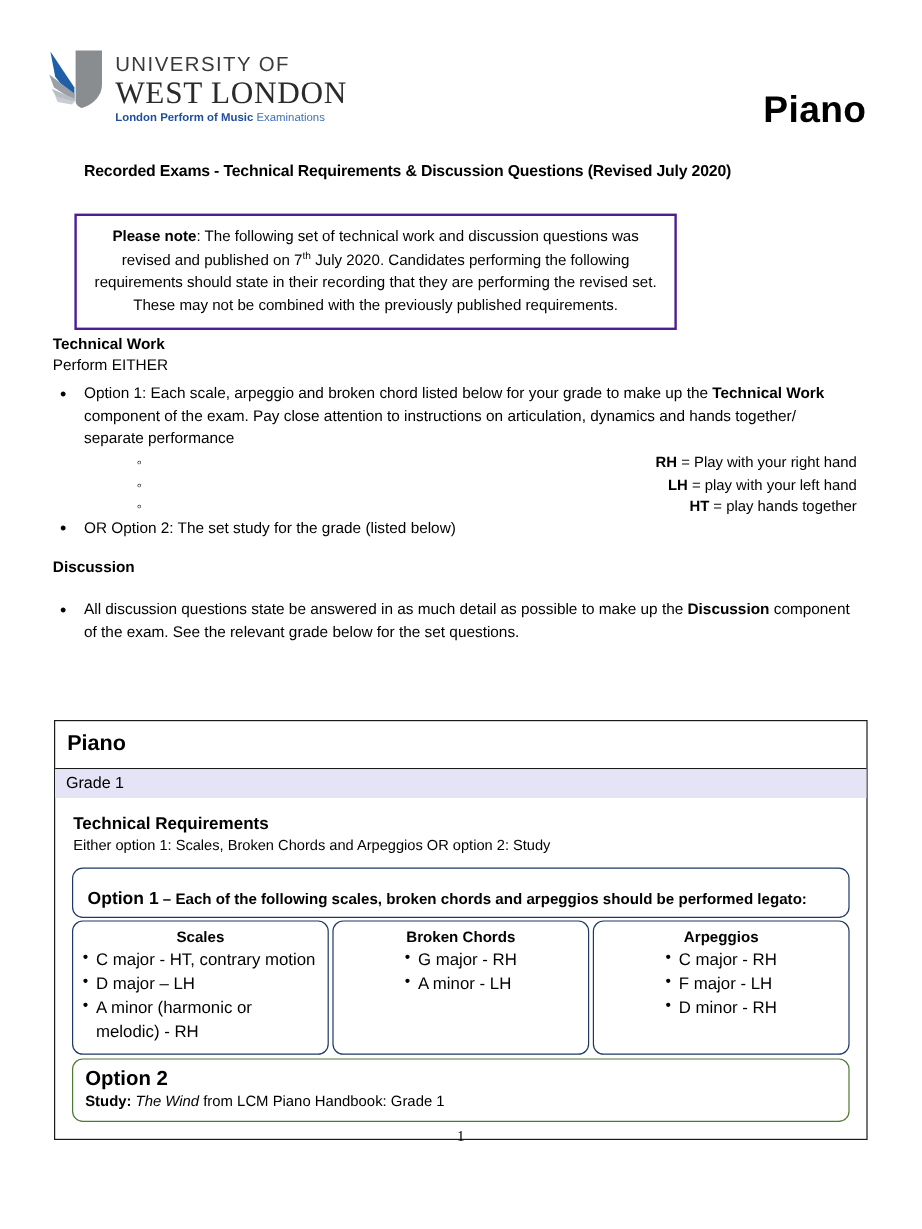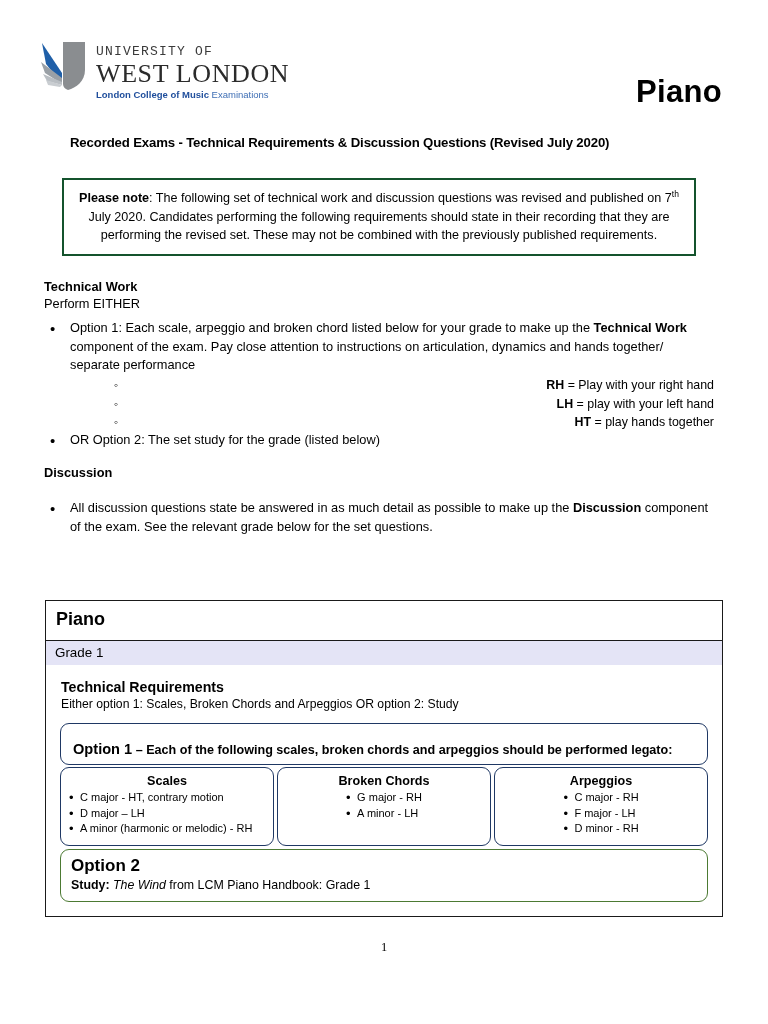--- a/index.html
+++ b/index.html
@@ -39,22 +39,22 @@
   .logo-mark {
     width: 52px;
     height: 52px;
     flex: none;
     margin-right: 6px;
   }
   .logo-text {
     padding-top: 5px;
   }
   .logo-line1 {
-    font-family: Liberation Mono, monospace;
-    font-size: 13px;
+    font-family: Liberation Sans, sans-serif;
+    font-size: 17px;
     letter-spacing: 1.2px;
     color: #3a3a3a;
     line-height: 1.05;
   }
   .logo-line2 {
     font-family: "Liberation Serif", serif;
     font-size: 26px;
     letter-spacing: 0.6px;
     color: #2b2b2b;
     line-height: 1.05;
@@ -92,22 +92,22 @@
     font-size: 13.2px;
     font-weight: bold;
     letter-spacing: -0.15px;
   }
 
   
   .note-box {
     position: absolute;
     left: 62px;
     top: 178px;
-    width: 634px;
-    border: 2px solid #14532d;
+    width: 502px;
+    border: 2px solid #4c1d95;
     background: #ffffff;
     padding: 8px 14px 9px 14px;
     box-sizing: border-box;
     text-align: center;
     font-size: 12.6px;
     line-height: 1.48;
   }
   .note-box b { font-weight: bold; }
   .note-box sup { font-size: 8.5px; vertical-align: super; }
 
@@ -242,21 +242,21 @@
     font-weight: bold;
     font-size: 12.6px;
     margin-bottom: 2px;
   }
   .col ul {
     margin: 0;
     padding: 0;
     list-style: none;
   }
   .col li {
-    font-size: 11px;
+    font-size: 14px;
     line-height: 1.42;
     position: relative;
     padding-left: 11px;
   }
   .col li::before {
     content: "\2022";
     position: absolute;
     left: 0;
     top: -1px;
     font-size: 13px;
@@ -306,21 +306,21 @@
       <svg class="logo-mark" viewBox="0 0 52 52">
         <path d="M26 2 L47 2 L47 30 C47 41 38 48 30 50 C27 49 25 47 25 44 L25 2 Z" fill="#8a8d90"></path>
         <path d="M4 3 L24 33 L24 44 L8 24 Z" fill="#1f5fa8"></path>
         <path d="M3 22 L24 38 L24 44 L7 33 Z" fill="#9aa0a6"></path>
         <path d="M5 34 L24 42 L24 45 L9 41 Z" fill="#b9bec3"></path>
         <path d="M8 40 L24 45 L22 47 L10 45 Z" fill="#c9cdd1"></path>
       </svg>
       <div class="logo-text">
         <div class="logo-line1">UNIVERSITY OF</div>
         <div class="logo-line2">WEST LONDON</div>
-        <div class="logo-line3"><span class="lcm-bold">London College of Music</span> <span class="lcm-reg">Examinations</span></div>
+        <div class="logo-line3"><span class="lcm-bold">London Perform of Music</span> <span class="lcm-reg">Examinations</span></div>
       </div>
     </div>
 
     <div class="doc-title">Piano</div>
   </div>
 
   <div class="subtitle">Recorded Exams - Technical Requirements &amp; Discussion Questions (Revised July 2020)</div>
 
   <div class="note-box">
     <b>Please note</b><span>: The following set of technical work and discussion questions was revised and published on 7</span><sup>th</sup><span> July 2020. Candidates performing the following requirements should state in their recording that they are performing the revised set. These may not be combined with the previously published requirements.</span>

